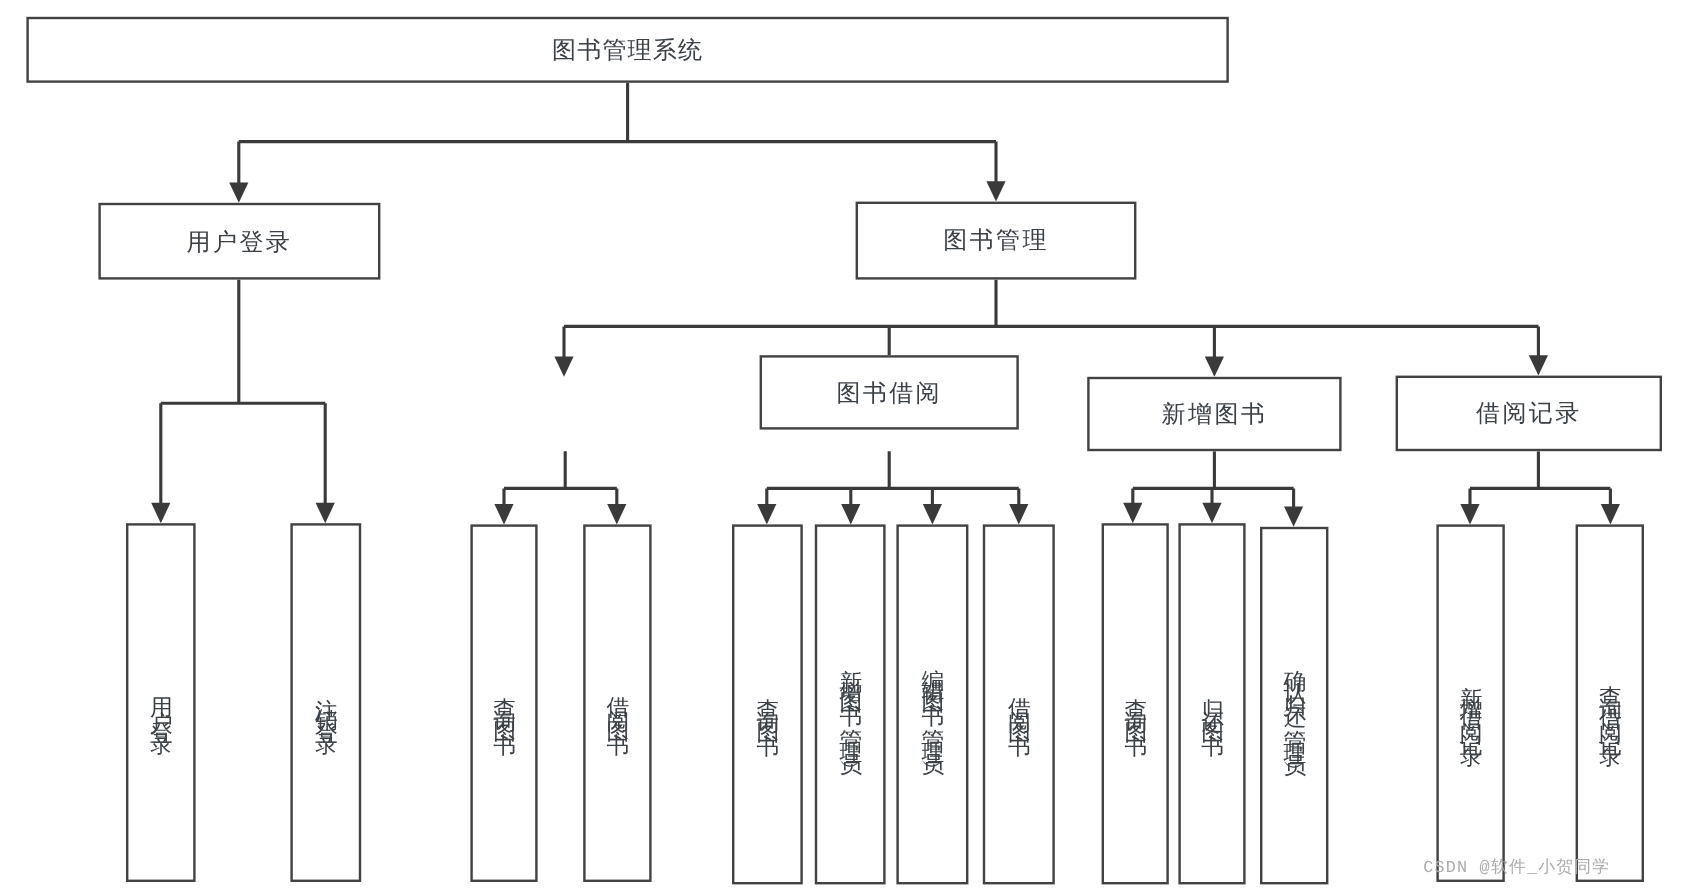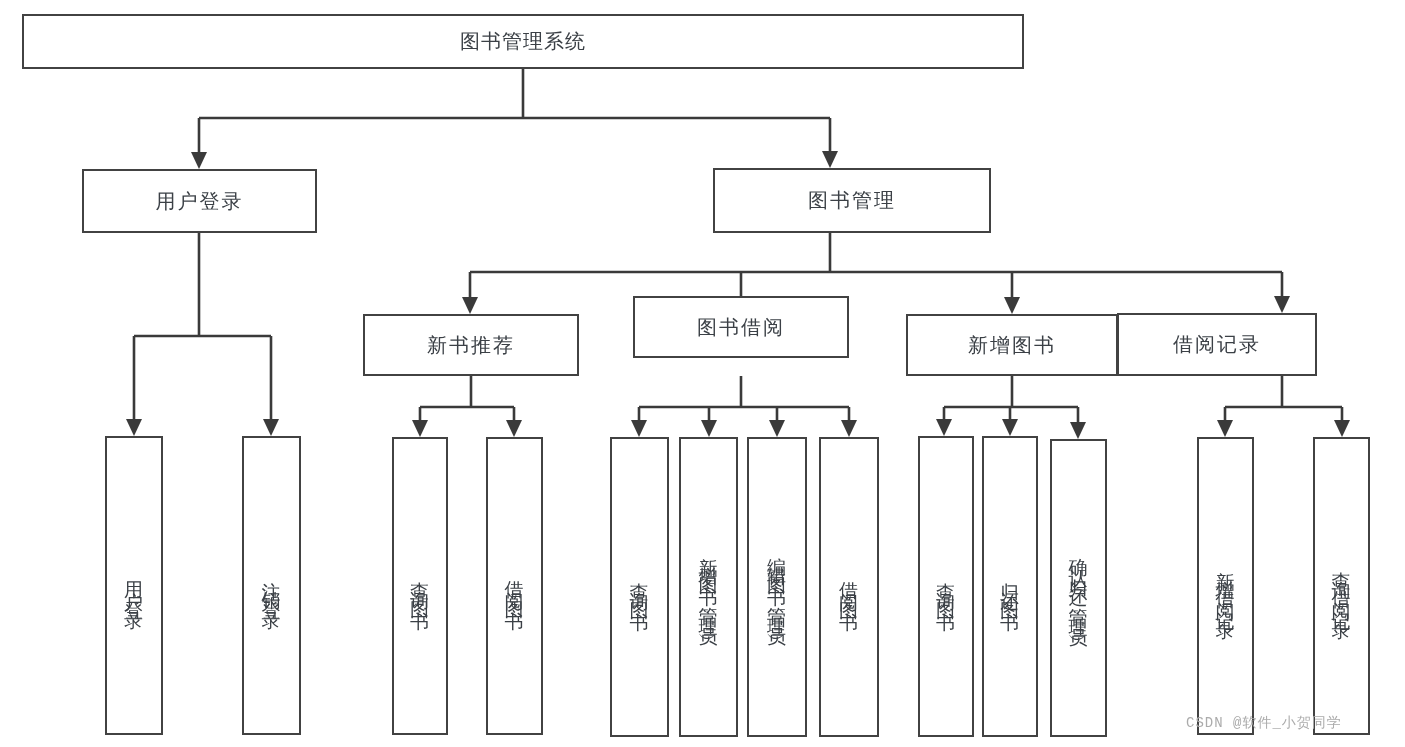--- a/index.html
+++ b/index.html
@@ -68,34 +68,31 @@
     <polygon points="1334,420 1350,420 1342,437"></polygon>
   </svg>
 
   <div class="box root" style="left:22px;top:14px;width:1002px;height:55px;">
     <span class="hlabel">图书管理系统</span>
   </div>
 
   <div class="box" style="left:82px;top:169px;width:235px;height:64px;">
     <span class="hlabel">用户登录</span>
   </div>
-  <div class="box" style="left:713px;top:168px;width:278px;height:65px;justify-content:center;">
+  <div class="box" style="left:713px;top:168px;width:234px;height:65px;justify-content:center;">
     <span class="hlabel">图书管理</span>
   </div>
 
-  <div class="box" style="left:363px;top:314px;width:216px;height:62px;">
-    <span class="hlabel">新书推荐</span>
-  </div>
   <div class="box" style="left:633px;top:296px;width:216px;height:62px;">
     <span class="hlabel">图书借阅</span>
   </div>
   <div class="box" style="left:906px;top:314px;width:212px;height:62px;">
     <span class="hlabel">新增图书</span>
   </div>
-  <div class="box" style="left:1117px;top:313px;width:200px;height:63px;">
+  <div class="box" style="left:1163px;top:313px;width:222px;height:63px;">
     <span class="hlabel">借阅记录</span>
   </div>
 
   <div class="box" style="left:105px;top:436px;width:58px;height:299px;">
     <span class="vlabel">用户登录</span>
   </div>
   <div class="box" style="left:242px;top:436px;width:59px;height:299px;">
     <span class="vlabel">注销登录</span>
   </div>
 

